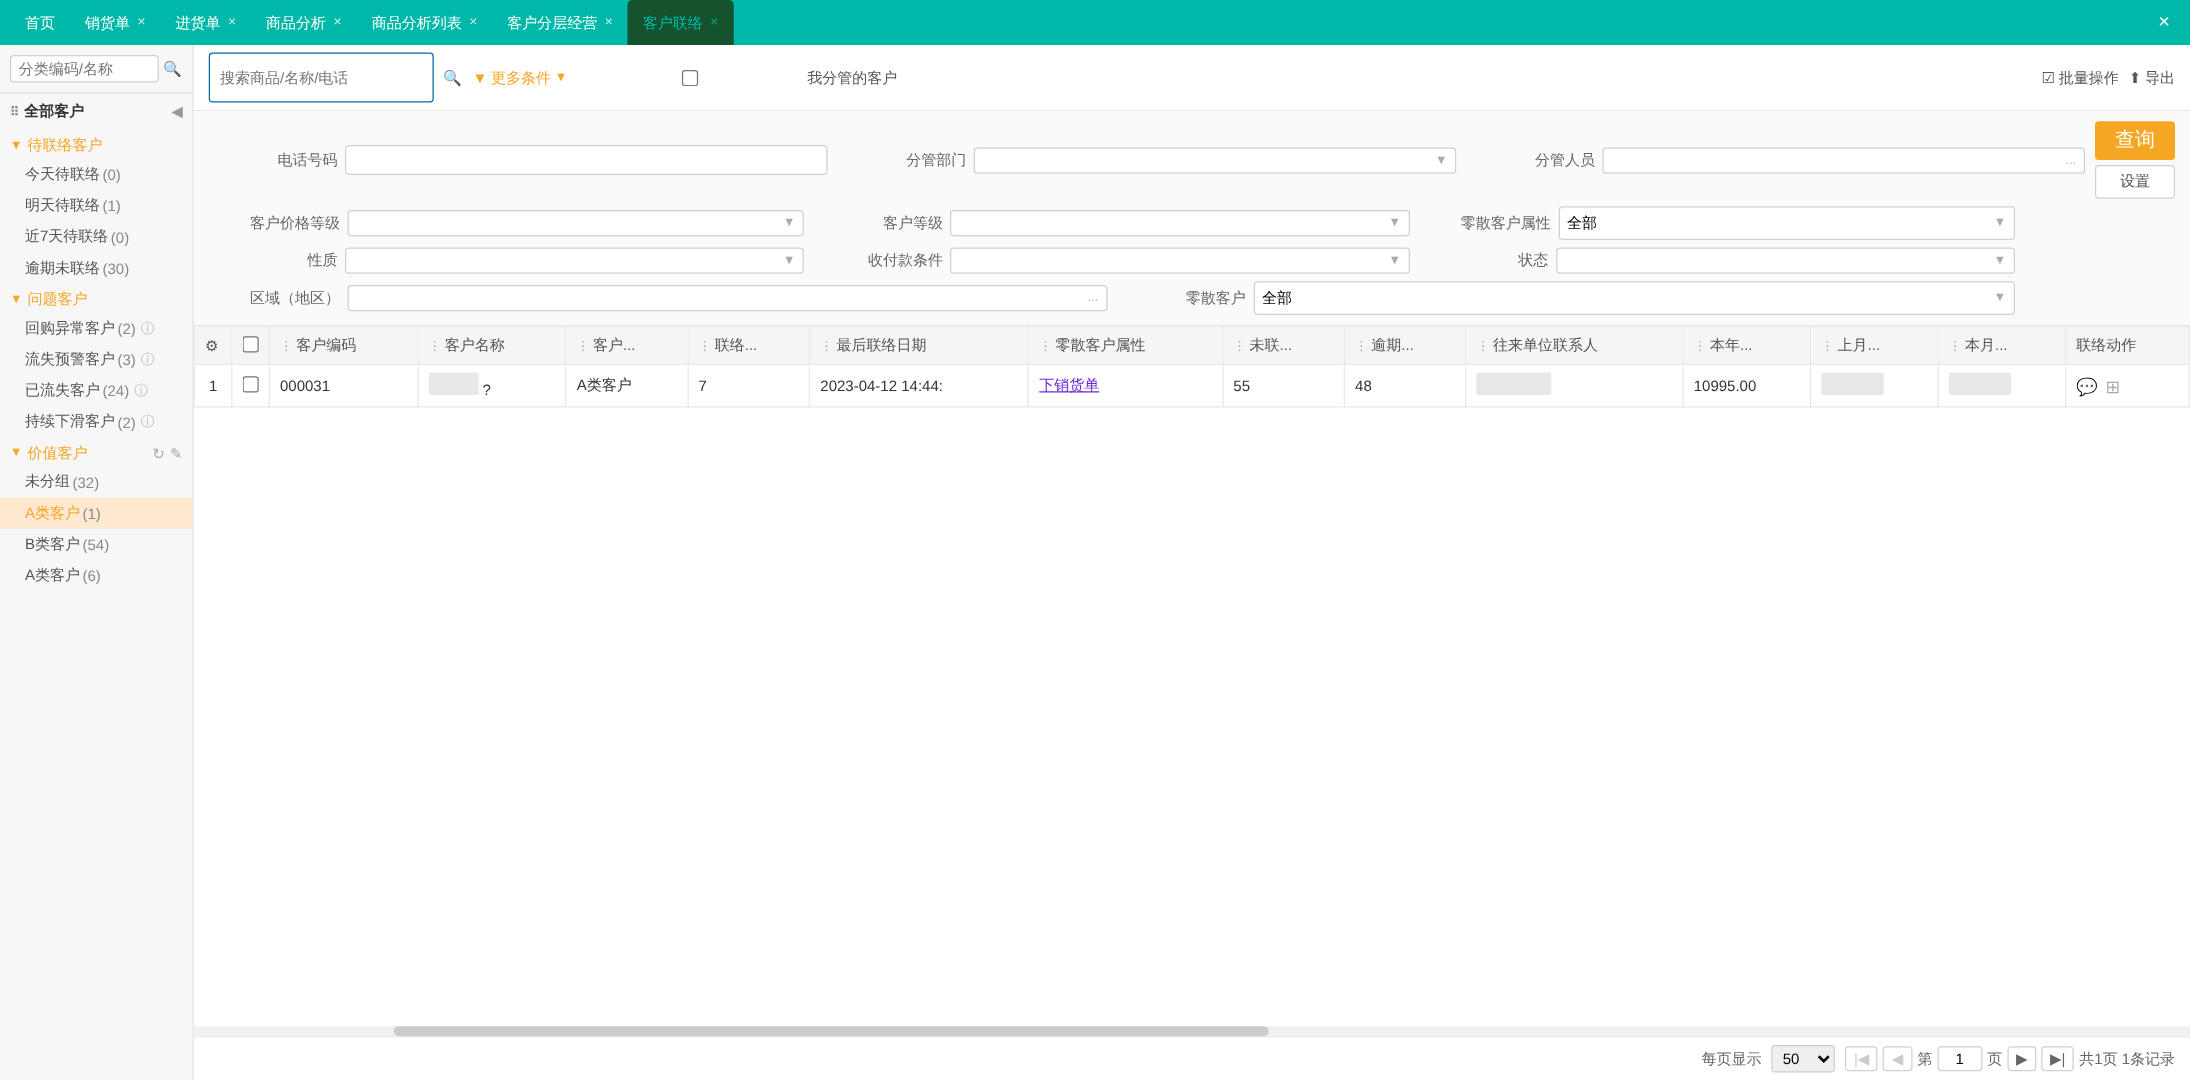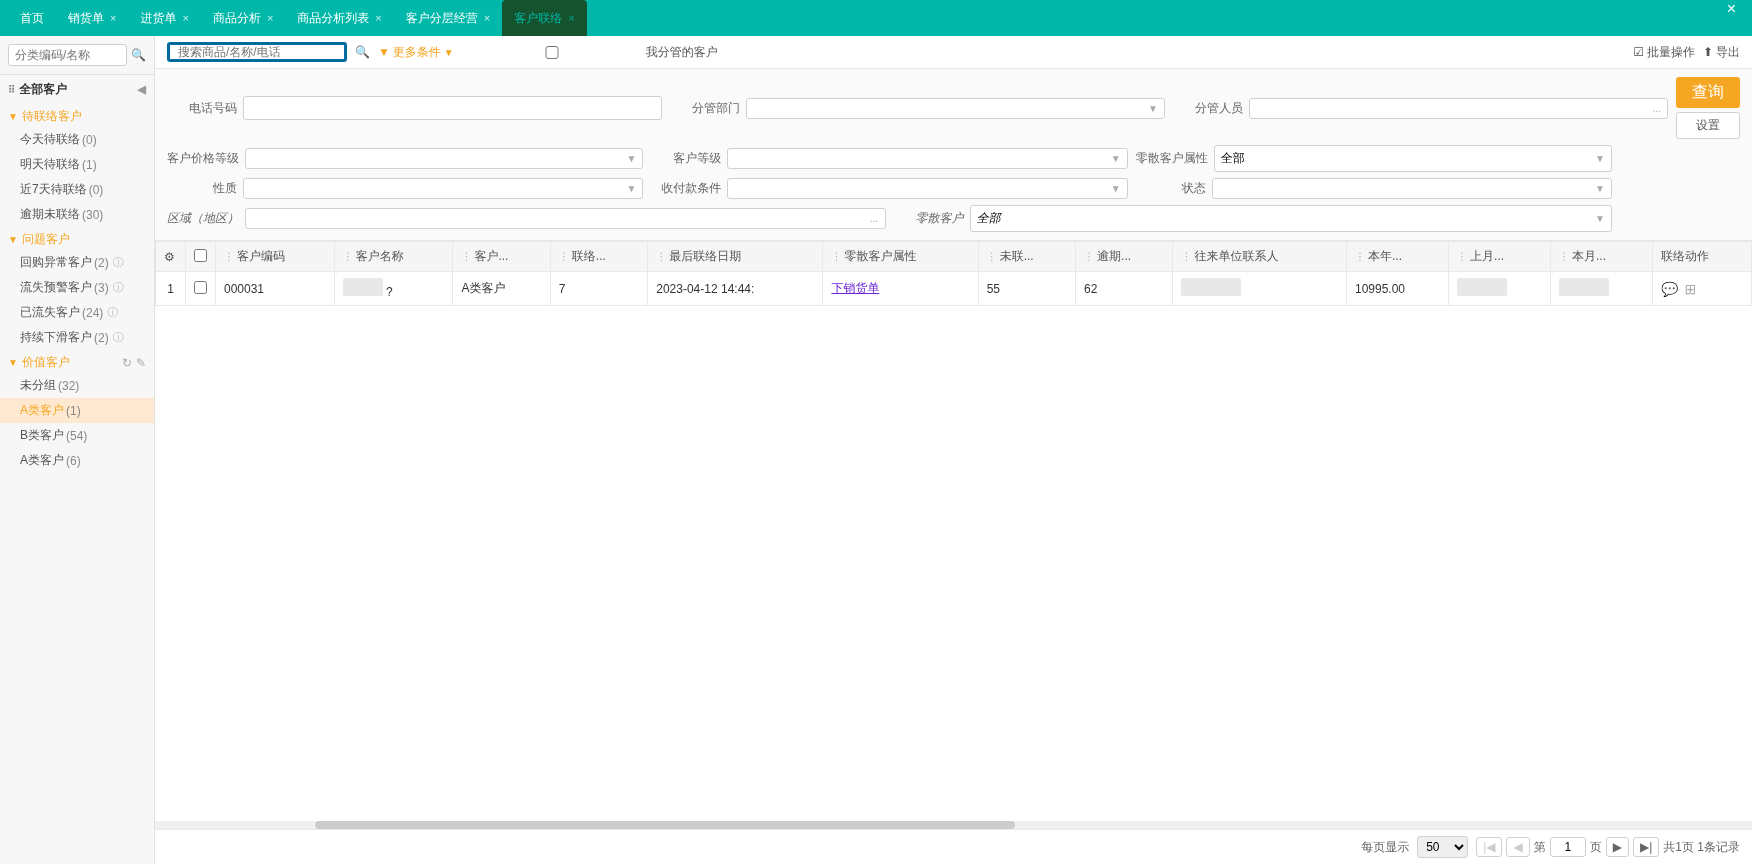--- a/index.html
+++ b/index.html
@@ -3,21 +3,21 @@
   <meta charset="utf-8">
   <style>
     * { box-sizing: border-box; margin: 0; padding: 0; font-family: 'Microsoft YaHei', Arial, sans-serif; font-size: 12px; }
     body { background: #f0f0f0; width: 1752px; height: 864px; overflow: hidden; }
 
     
     .top-nav {
       background: #00b8a9;
       height: 36px;
       display: flex;
-      align-items: flex-start;
+      align-items: center;
       padding: 0 8px;
       color: white;
     }
     .top-nav .nav-item {
       padding: 0 12px;
       height: 36px;
       display: flex;
       align-items: center;
       cursor: pointer;
       color: white;
@@ -168,23 +168,23 @@
     
     .filter-bar {
       padding: 6px 12px;
       border-bottom: 1px solid #e8e8e8;
       display: flex;
       align-items: center;
       gap: 8px;
       flex-shrink: 0;
     }
     .filter-bar input {
-      border: 3px solid #0369a1;
-      border-radius: 3px;
-      padding: 0 8px;
+      border: 1px solid #0369a1;
+      border-radius: 3px;
+      padding: 12px 8px;
       font-size: 12px;
       width: 180px;
       outline: none;
     }
     .filter-btn {
       display: flex;
       align-items: center;
       gap: 3px;
       color: #f5a623;
       cursor: pointer;
@@ -228,34 +228,34 @@
       flex-shrink: 0;
     }
     .filter-row {
       display: flex;
       align-items: center;
       gap: 8px;
       margin-bottom: 6px;
     }
     .filter-row:last-child {
       margin-bottom: 0;
-      font-style: italic;
     }
     .filter-field {
       display: flex;
       align-items: center;
       flex: 1;
       min-width: 0;
     }
     .filter-label {
       color: #666;
       white-space: nowrap;
       min-width: 70px;
       text-align: right;
       margin-right: 6px;
+      margin-left: 33px;
     }
     .filter-input {
       flex: 1;
       border: 1px solid #d0d0d0;
       border-radius: 3px;
       padding: 4px 6px;
       font-size: 12px;
       outline: none;
       background: white;
     }
@@ -705,21 +705,21 @@
             <td>000031</td>
             <td>
               <span class="colored-cell"></span>
               <span> ?</span>
             </td>
             <td>A类客户</td>
             <td>7</td>
             <td>2023-04-12 14:44:</td>
             <td><span class="link-text">下销货单</span></td>
             <td>55</td>
-            <td>62</td>
+            <td>48</td>
             <td>
               <span class="colored-cell" style="width:60px;"></span>
             </td>
             <td>10995.00</td>
             <td>
               <span class="colored-cell" style="width:50px;"></span>
             </td>
             <td>
               <span class="colored-cell" style="width:50px;"></span>
             </td>

